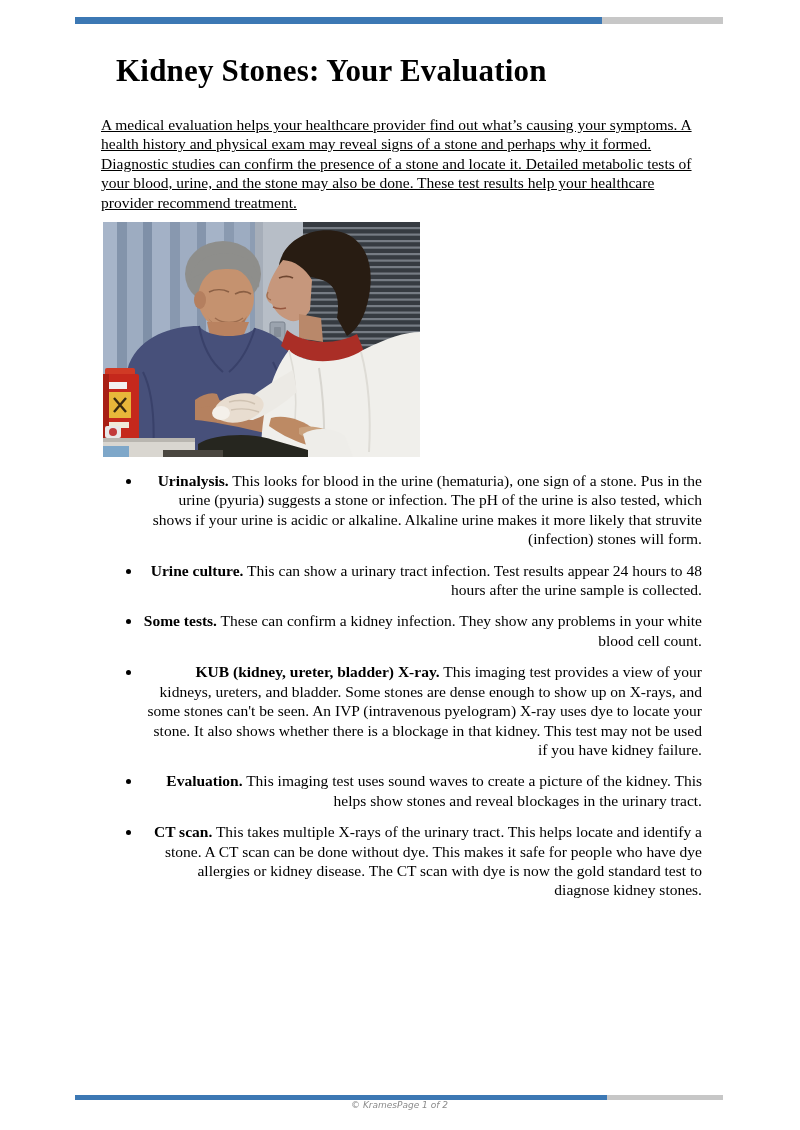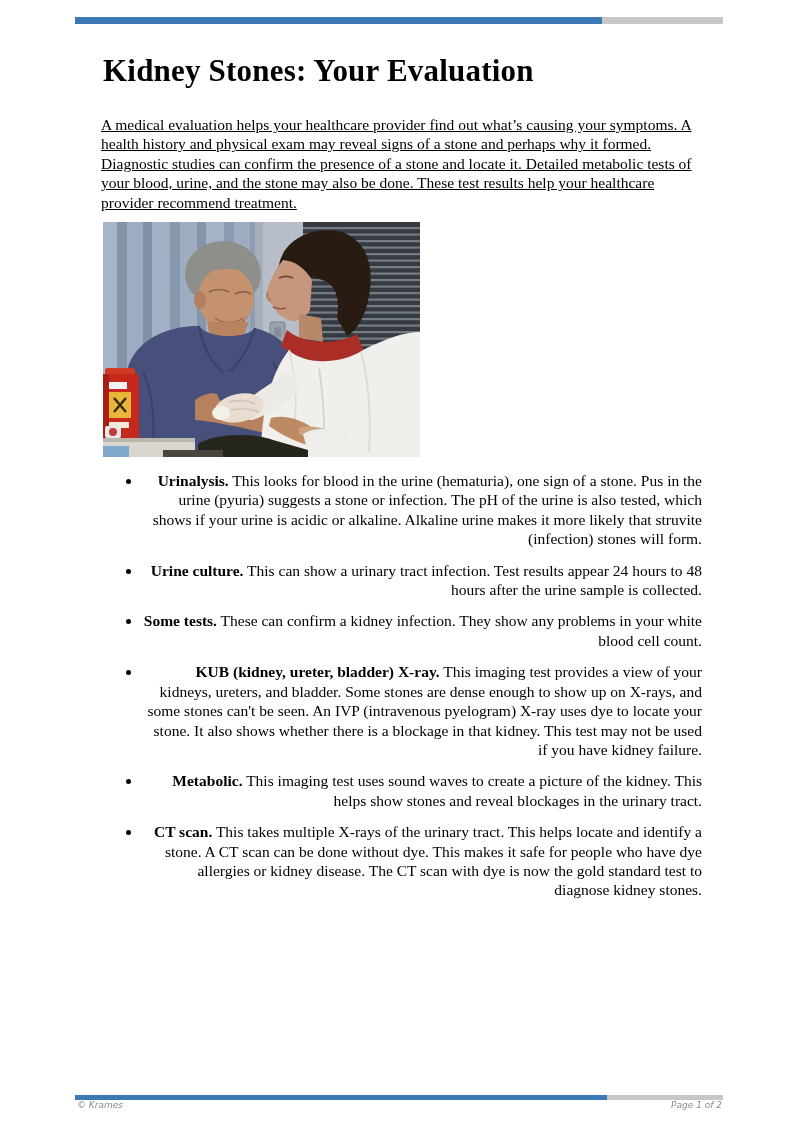--- a/index.html
+++ b/index.html
@@ -11,40 +11,40 @@
   .rule { position:absolute; left:75px; width:648px; display:flex; }
   .rule-top { top:17px; height:7px; }
   .rule-bottom { top:1095px; height:5px; }
   .rule .seg-blue { width:527px; height:100%; background:#3c78b4; }
   .rule-bottom .seg-blue { width:532px; }
   .rule .seg-gray { flex:1; height:100%; background:#c7c7c7; }
 
   .content { position:absolute; left:101px; top:0; width:601px; }
   h1.doc-title {
     font-size:31px; line-height:38px; font-weight:bold;
-    margin:52px 0 0 2px; letter-spacing:0.2px;
+    margin:52px 0 0 15px; letter-spacing:0.2px;
   }
   p { font-size:15.5px; line-height:19.4px; margin:0;text-decoration:underline; }
   p.intro { margin-top:25px; }
   .photo-wrap { margin:10px 0 0 2px; width:317px; height:235px; }
   h2.section-heading {
     font-size:24px; line-height:30px; font-weight:bold; margin:27px 0 0 2px;
   }
   h2.section-heading.metabolic { margin-top:16px; }
   p.section-intro { margin-top:13px; }
   ul.test-list { margin:14px 0 0 0; padding:0 0 0 41px; }
   ul.test-list li {
     font-size:15.5px; line-height:19.4px; margin:0 0 12px 0; padding-left:1px;text-align:right;
   }
   ul.test-list li:last-child { margin-bottom:0; }
   ul.test-list b { font-weight:bold; }
 
   .footer-row {
     position:absolute; left:77px; top:1100px; width:645px;
-    display:flex; justify-content:space-between;
+    display:flex; justify-content:center;
     font-family:"DejaVu Sans", sans-serif; font-style:italic;
     font-size:9px; color:#8a8a8a;
   }
 </style>
 </head>
 <body>
 
 <div class="page">
 
   <div class="rule rule-top">
@@ -191,21 +191,21 @@
       </li>
       <li>
         <b>Some tests.</b>
         <span>These can confirm a kidney infection. They show any problems in your white blood cell count.</span>
       </li>
       <li>
         <b>KUB (kidney, ureter, bladder) X-ray.</b>
         <span>This imaging test provides a view of your kidneys, ureters, and bladder. Some stones are dense enough to show up on X-rays, and some stones can't be seen. An IVP (intravenous pyelogram) X-ray uses dye to locate your stone. It also shows whether there is a blockage in that kidney. This test may not be used if you have kidney failure.</span>
       </li>
       <li>
-        <b>Metabolic.</b>
+        <b>Evaluation.</b>
         <span>This imaging test uses sound waves to create a picture of the kidney. This helps show stones and reveal blockages in the urinary tract.</span>
       </li>
       <li>
         <b>CT scan.</b>
         <span>This takes multiple X-rays of the urinary tract. This helps locate and identify a stone. A CT scan can be done without dye. This makes it safe for people who have dye allergies or kidney disease. The CT scan with dye is now the gold standard test to diagnose kidney stones.</span>
       </li>
     </ul>
 
 
   </div>

